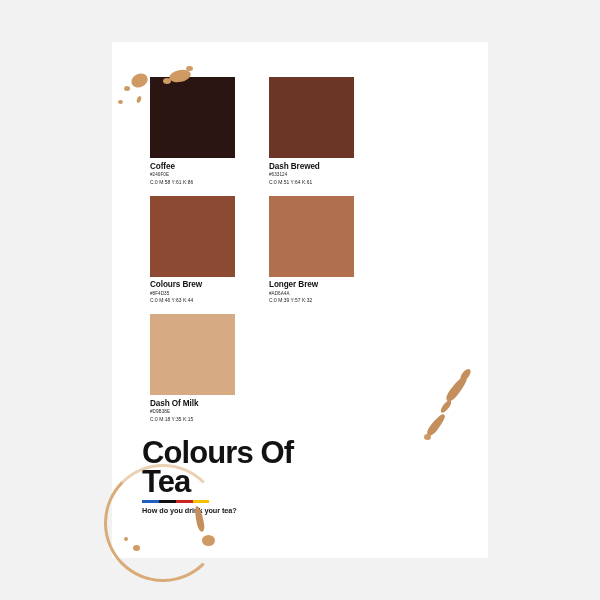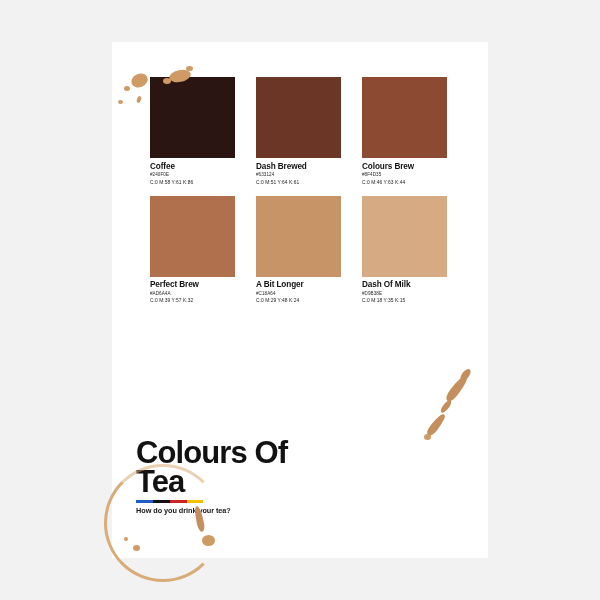--- a/index.html
+++ b/index.html
@@ -37,21 +37,21 @@
   #grid {
     position: absolute;
     left: 38px;
     top: 35px;
     width: 320px;
     display: flex;
     flex-wrap: wrap;
     gap: 0;
   }
   .swatch-cell {
-    width: 106px;
+    width: 119px;
     box-sizing: border-box;
     padding-right: 22px;
     margin-bottom: 11px;
   }
   .swatch-chip {
     width: 85px;
     height: 81px;
     display: block;
   }
   .swatch-name {
@@ -76,21 +76,21 @@
     color: #1d1d1d;
     margin-top: 1.6px;
     line-height: 1.05;
     letter-spacing: 0.05px;
     white-space: nowrap;
   }
 
   
   #title-block {
     position: absolute;
-    left: 24px;
+    left: 30px;
     top: 397px;
     width: 300px;
   }
   #poster-title {
     font-size: 31px;
     font-weight: bold;
     color: #121212;
     line-height: 0.92;
     letter-spacing: -0.9px;
     max-width: 176px;
@@ -162,31 +162,25 @@
 
       <div class="swatch-cell">
         <span class="swatch-chip" style="background-color: rgb(140, 74, 51);"></span>
         <div class="swatch-name">Colours Brew</div>
         <div class="swatch-hex">#8F4D35</div>
         <div class="swatch-cmyk">C:0 M:46 Y:63 K:44</div>
       </div>
 
       <div class="swatch-cell">
         <span class="swatch-chip" style="background-color: rgb(176, 111, 77);"></span>
-        <div class="swatch-name">Perfect Brew</div>
+        <div class="swatch-name">Longer Brew</div>
         <div class="swatch-hex">#AD6A4A</div>
         <div class="swatch-cmyk">C:0 M:39 Y:57 K:32</div>
       </div>
 
-      <div class="swatch-cell">
-        <span class="swatch-chip" style="background-color: rgb(199, 148, 104);"></span>
-        <div class="swatch-name">A Bit Longer</div>
-        <div class="swatch-hex">#C18A64</div>
-        <div class="swatch-cmyk">C:0 M:29 Y:48 K:24</div>
-      </div>
 
       <div class="swatch-cell">
         <span class="swatch-chip" style="background-color: rgb(214, 171, 131);"></span>
         <div class="swatch-name">Dash Of Milk</div>
         <div class="swatch-hex">#D9B38E</div>
         <div class="swatch-cmyk">C:0 M:18 Y:35 K:15</div>
       </div>
 
 
 

